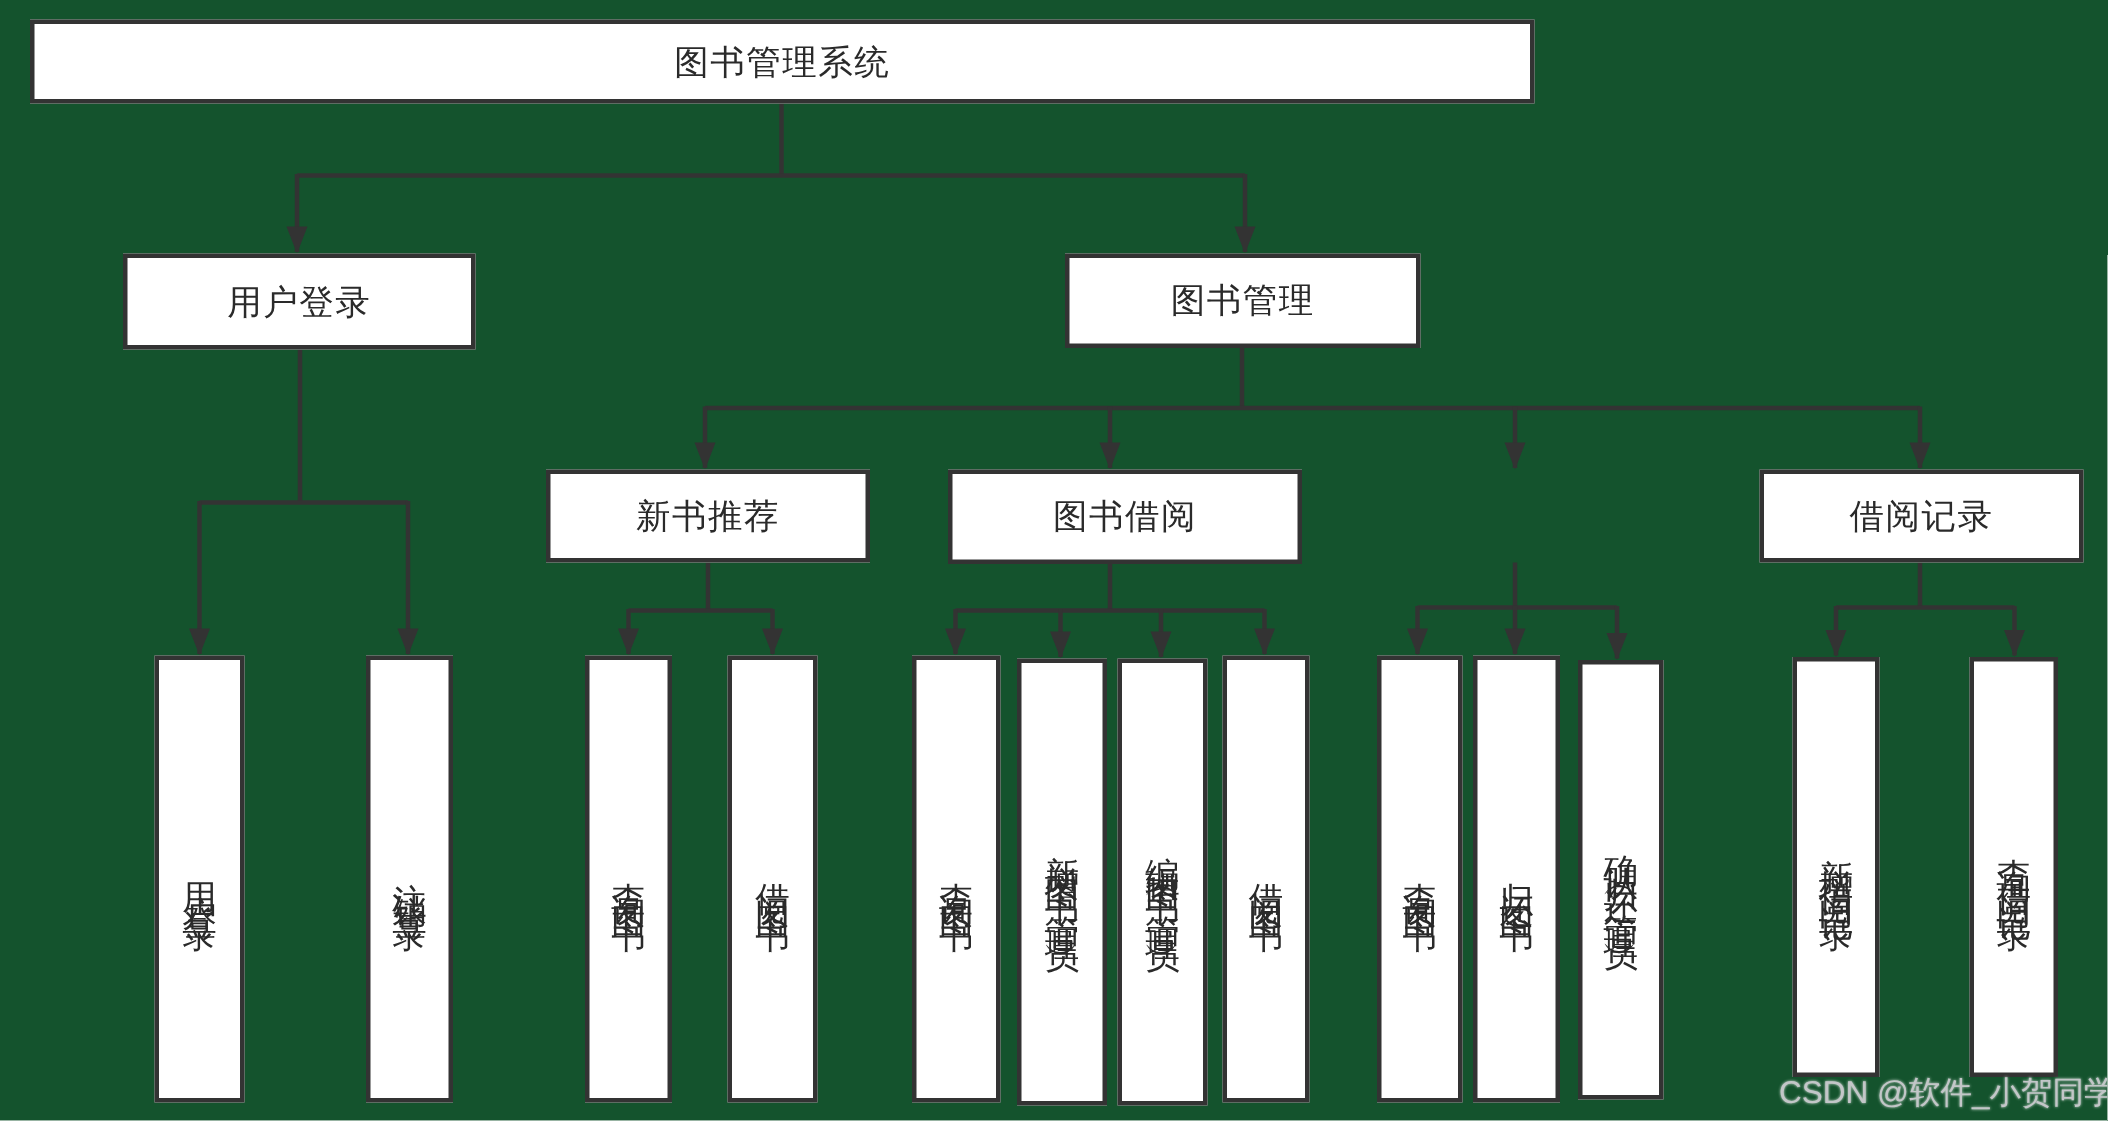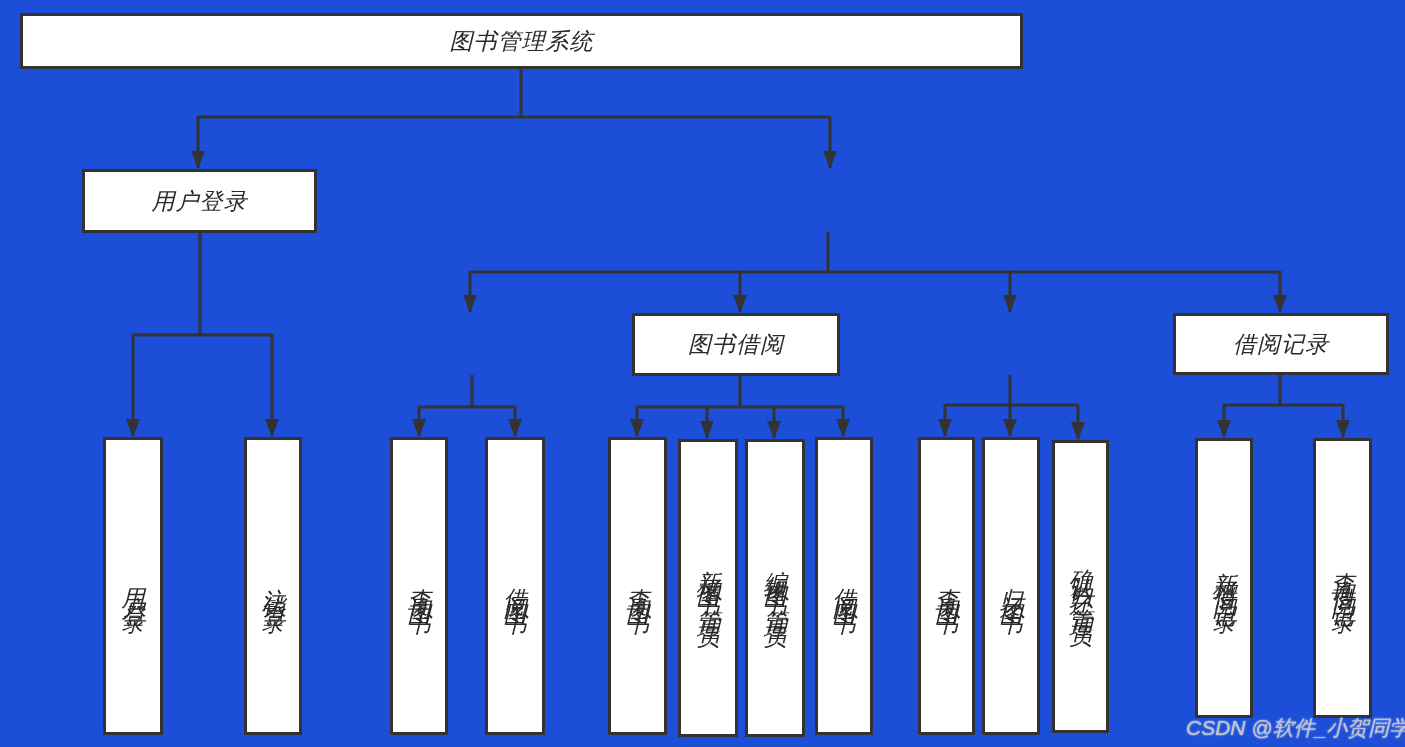--- a/index.html
+++ b/index.html
@@ -5,23 +5,22 @@
   html, body {
     margin: 0;
     padding: 0;
     background: #ffffff;
     font-family: "Liberation Sans", "DejaVu Sans", sans-serif;
   }
   .stage {
     position: relative;
     width: 1405px;
     height: 747px;
-    background: #1d4ed8;
+    background: #14532d;
     overflow: hidden;
-    font-style: italic;
   }
   .connectors {
     position: absolute;
     left: 0;
     top: 0;
     z-index: 1;
   }
   .node {
     position: absolute;
     box-sizing: border-box;
@@ -105,22 +104,24 @@
       <path d="M1280 375 V 406"></path>
       <path d="M1224 405 H 1343"></path>
       <line x1="1224" y1="404" x2="1224" y2="437" marker-end="url(#ah)"></line>
       <line x1="1343" y1="404" x2="1343" y2="437" marker-end="url(#ah)"></line>
     </g>
   </svg>
 
   <div class="node" style="left:20px; top:13px; width:1003px; height:56px;">图书管理系统</div>
 
   <div class="node" style="left:82px; top:169px; width:235px; height:64px;">用户登录</div>
+  <div class="node" style="left:710px; top:169px; width:237px; height:63px;">图书管理</div>
 
-  <div class="node" style="left:632px; top:313px; width:208px; height:63px;">图书借阅</div>
+  <div class="node" style="left:364px; top:313px; width:216px; height:62px;">新书推荐</div>
+  <div class="node" style="left:632px; top:313px; width:236px; height:63px;">图书借阅</div>
   <div class="node" style="left:1173px; top:313px; width:216px; height:62px;">借阅记录</div>
 
   <div class="node leaf" style="left:103px; top:437px; width:60px; height:298px;">
     <span class="vlabel">用户登录</span>
   </div>
   <div class="node leaf" style="left:244px; top:437px; width:58px; height:298px;">
     <span class="vlabel">注销登录</span>
   </div>
 
   <div class="node leaf" style="left:390px; top:437px; width:58px; height:298px;">

